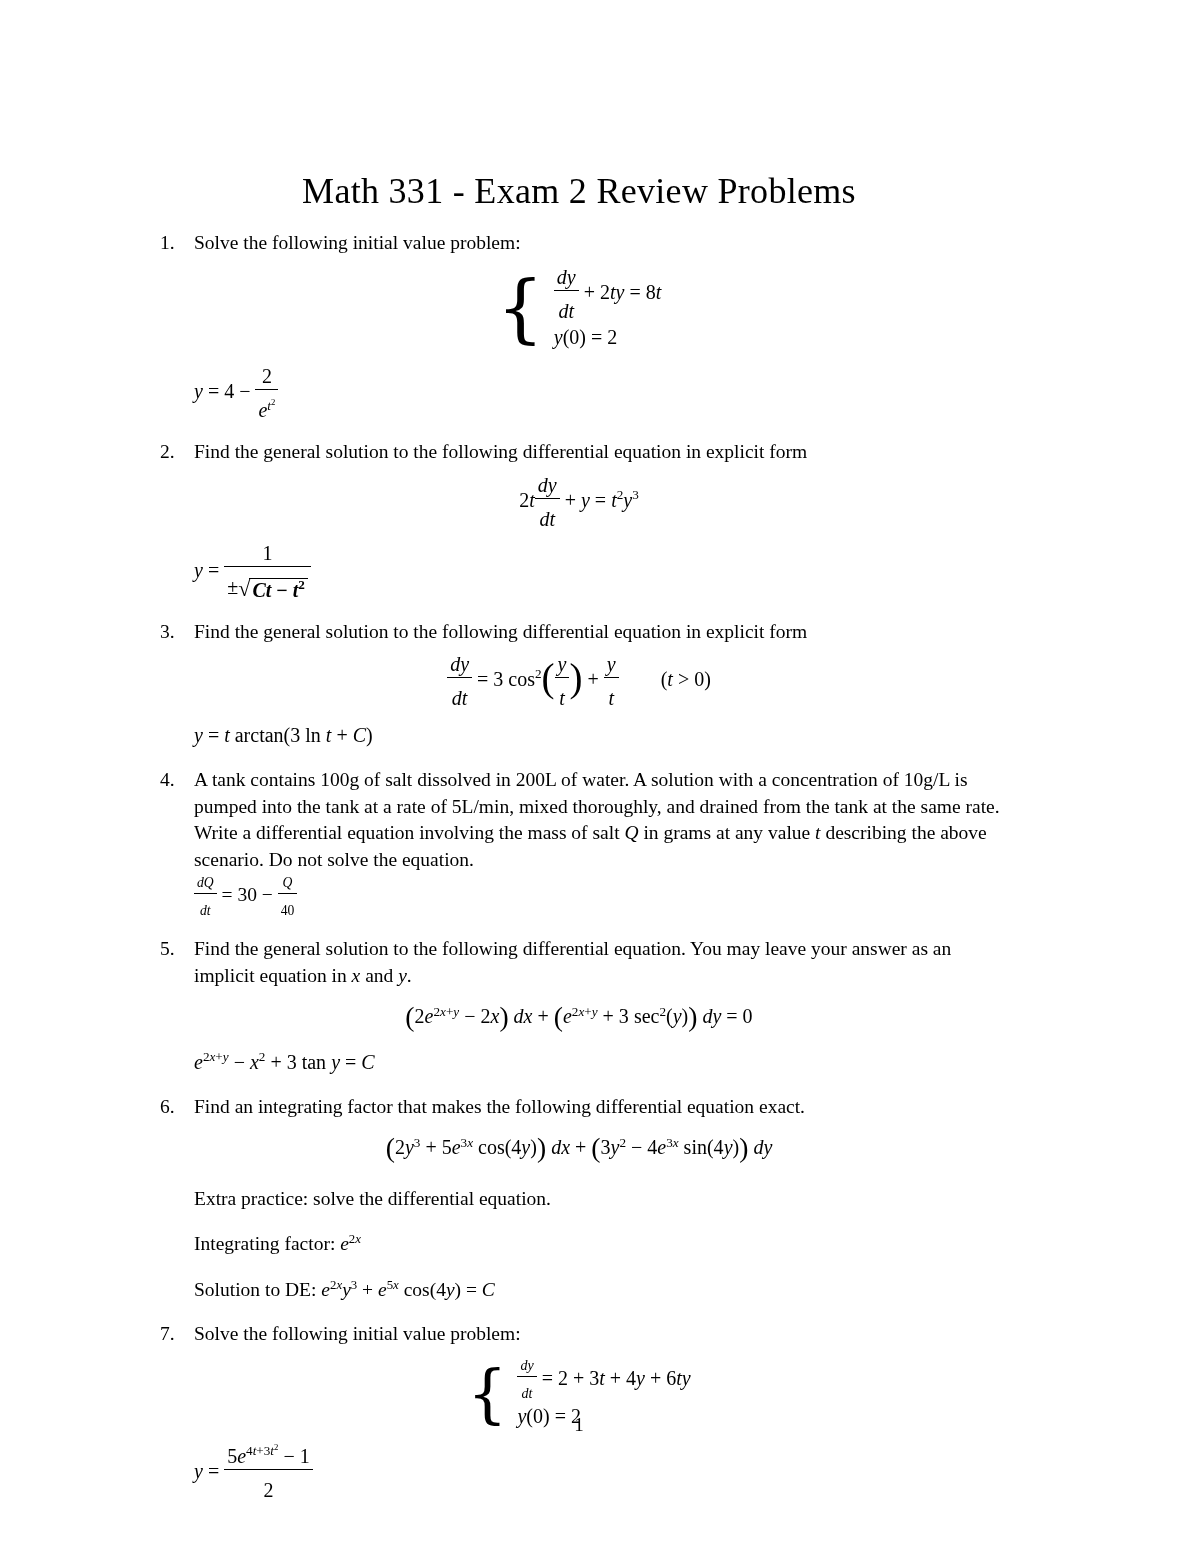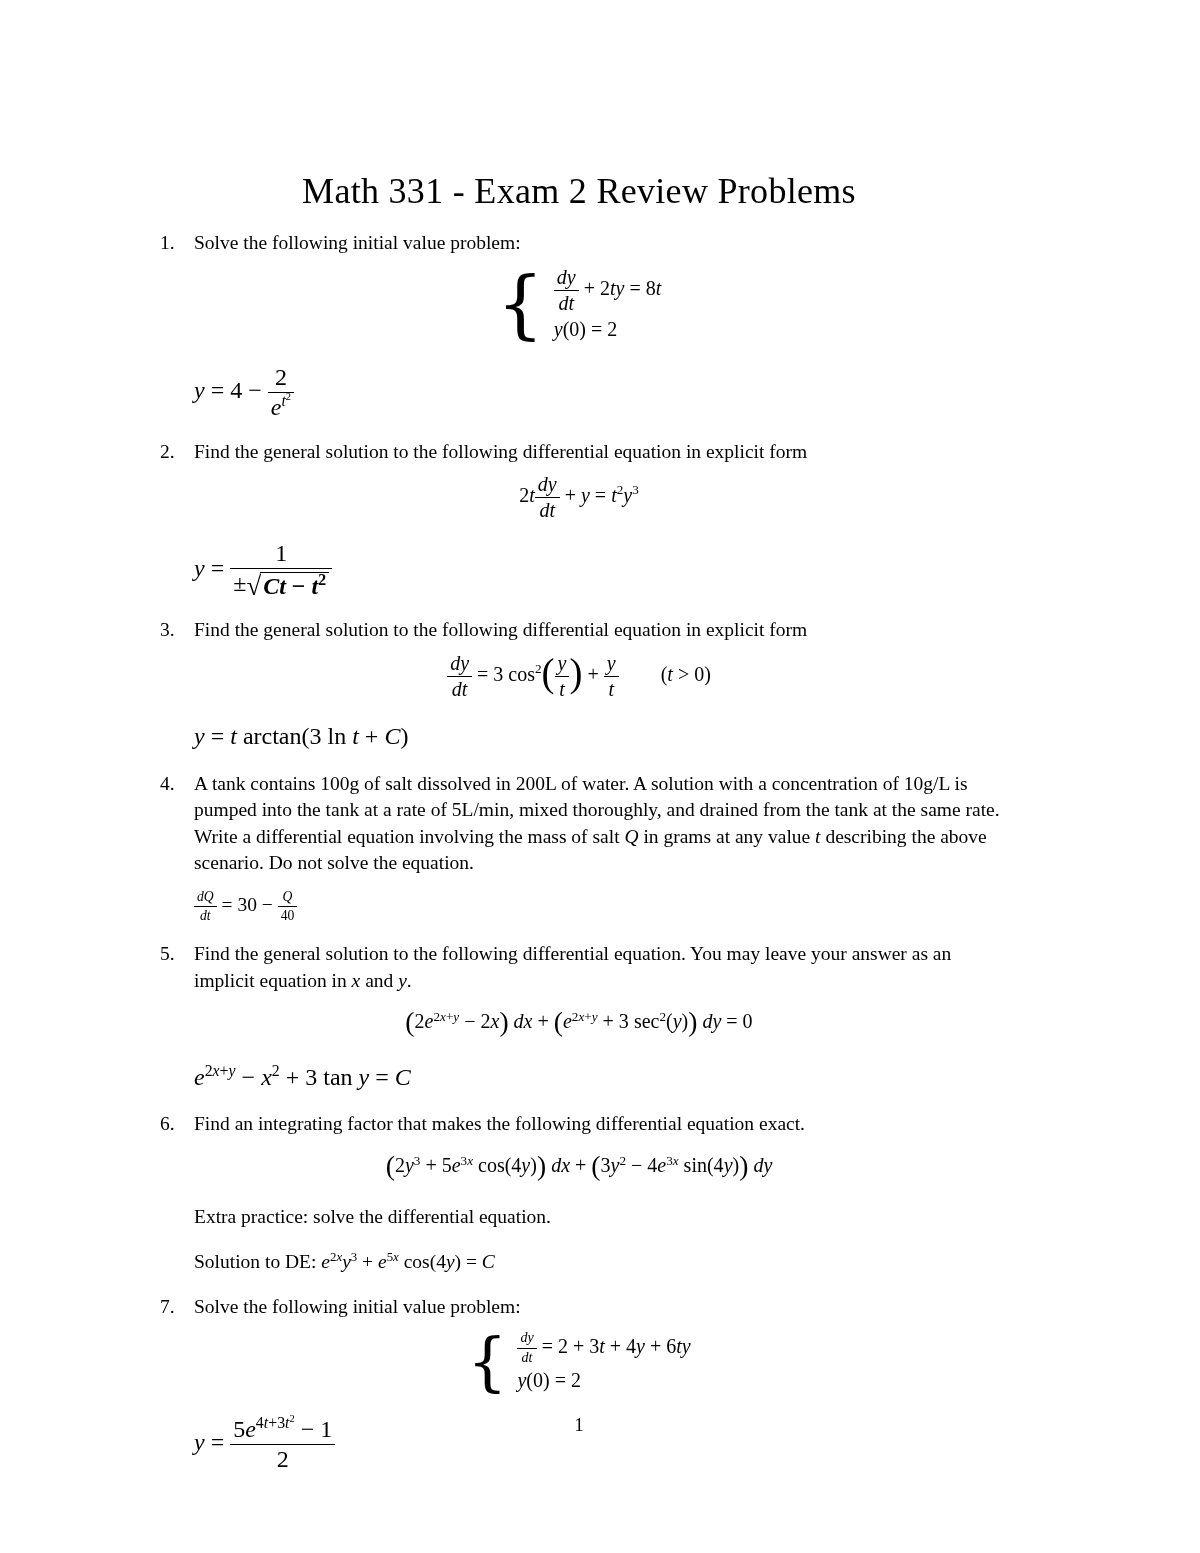--- a/index.html
+++ b/index.html
@@ -19,34 +19,34 @@
     letter-spacing:0.3px; line-height:1.1;
   }
   .problem {
     position:relative; padding-left:36px; margin-top:18px;
     font-size:19.5px; line-height:1.36;
   }
   .pnum { position:absolute; left:2px; top:0; }
   .ptext { line-height:1.36; }
   .spaced { margin-top:19px; }
   .display { text-align:center; margin:9px 0 9px -36px; font-size:20px; }
-  .answer { margin-top:20px; font-size:24px; }
-  .answer.tight { margin-top:13px; font-size:19.5px; }
+  .answer { margin-top:13px; font-size:20px; }
+  .answer.tight { margin-top:3px; font-size:19.5px; }
   .pageno {
     position:absolute; left:158px; top:1414px; width:842px;
     text-align:center; font-size:19px;
   }
   
   .math .v, .v { font-style:italic; }
   .math .n, .math .o, .math .r { font-style:normal; }
   .math .b, .b { font-weight:normal; }
   sup { font-size:66%; line-height:0; }
   .frac { display:inline-block; vertical-align:middle; text-align:center; }
   .frac > .num { display:block; line-height:1.05; padding:0 3px 2px; }
-  .frac > .den { display:block; line-height:1.05; border-top:1.4px solid #000; padding:2px 3px 0; }
+  .frac > .den { display:block; line-height:1.05; border-top:1.4px solid #000; padding:10px 3px 0; }
   .frac.small { font-size:70%; vertical-align:middle; }
   .sqrt { display:inline-flex; align-items:stretch; vertical-align:middle; }
   .sqrt > .rad { align-self:flex-end; line-height:1; font-size:112%; margin-right:-1px; }
   .sqrt > .sqarg { border-top:1.5px solid #000; padding:1px 3px 0;font-weight:bold; }
   .cases { display:inline-flex; align-items:center; vertical-align:middle; text-align:left; }
   .cases > .brace { line-height:0.75; font-weight:300; margin-right:10px; font-family:"DejaVu Serif", serif; }
   .cases .row { display:block; margin:2px 0; white-space:nowrap; }
   .big  { font-size:138%; vertical-align:-0.1em; font-weight:300; }
   .big2 { font-size:195%; vertical-align:-0.12em; line-height:0.8; font-weight:200; }
   .gap { display:inline-block; width:42px; }
@@ -100,20 +100,21 @@
     <div class="ptext math"><span class="o">Find the general solution to the following differential equation.  You may leave your answer as an implicit equation in </span><span class="v">x</span><span class="o"> and </span><span class="v">y</span><span class="o">.</span></div>
     <div class="display math"><span class="big">(</span><span class="n">2</span><span class="v">e</span><sup><span class="n">2</span><span class="v">x</span><span class="o">+</span><span class="v">y</span></sup><span class="o"> − 2</span><span class="v">x</span><span class="big">)</span><span class="o"> </span><span class="v">dx</span><span class="o"> + </span><span class="big">(</span><span class="v">e</span><sup><span class="n">2</span><span class="v">x</span><span class="o">+</span><span class="v">y</span></sup><span class="o"> + 3 </span><span class="r">sec</span><sup><span class="n">2</span></sup><span class="o">(</span><span class="v">y</span><span class="o">)</span><span class="big">)</span><span class="o"> </span><span class="v">dy</span><span class="o"> = 0</span></div>
     <div class="answer math"><span class="v">e</span><sup><span class="n">2</span><span class="v">x</span><span class="o">+</span><span class="v">y</span></sup><span class="o"> − </span><span class="v">x</span><sup><span class="n">2</span></sup><span class="o"> + 3 </span><span class="r">tan</span><span class="o"> </span><span class="v">y</span><span class="o"> = </span><span class="v">C</span></div>
   </section>
 
   <section class="problem">
     <span class="pnum">6.</span>
     <div class="ptext">Find an integrating factor that makes the following differential equation exact.</div>
     <div class="display math"><span class="big">(</span><span class="n">2</span><span class="v">y</span><sup><span class="n">3</span></sup><span class="o"> + 5</span><span class="v">e</span><sup><span class="n">3</span><span class="v">x</span></sup><span class="o"> </span><span class="r">cos</span><span class="o">(4</span><span class="v">y</span><span class="o">)</span><span class="big">)</span><span class="o"> </span><span class="v">dx</span><span class="o"> + </span><span class="big">(</span><span class="n">3</span><span class="v">y</span><sup><span class="n">2</span></sup><span class="o"> − 4</span><span class="v">e</span><sup><span class="n">3</span><span class="v">x</span></sup><span class="o"> </span><span class="r">sin</span><span class="o">(4</span><span class="v">y</span><span class="o">)</span><span class="big">)</span><span class="o"> </span><span class="v">dy</span></div>
     <div class="ptext spaced">Extra practice: solve the differential equation.</div>
+    <div class="ptext spaced math"><span class="o">Integrating factor: </span><span class="v">e</span><sup><span class="n">2</span><span class="v">x</span></sup></div>
     <div class="ptext spaced math"><span class="o">Solution to DE: </span><span class="v">e</span><sup><span class="n">2</span><span class="v">x</span></sup><span class="v">y</span><sup><span class="n">3</span></sup><span class="o"> + </span><span class="v">e</span><sup><span class="n">5</span><span class="v">x</span></sup><span class="o"> </span><span class="r">cos</span><span class="o">(4</span><span class="v">y</span><span class="o">)</span><span class="o"> = </span><span class="v">C</span></div>
   </section>
 
   <section class="problem">
     <span class="pnum">7.</span>
     <div class="ptext">Solve the following initial value problem:</div>
     <div class="display math"><span class="cases">
           <span class="brace" style="font-size: 63px;">{</span>
           <span class="rows" style="display: inline-block;">
             <span class="row"><span class="frac small"><span class="num"><span class="v">dy</span></span><span class="den"><span class="v">dt</span></span></span><span class="o"> = 2 + 3</span><span class="v">t</span><span class="o"> + 4</span><span class="v">y</span><span class="o"> + 6</span><span class="v">ty</span></span>

